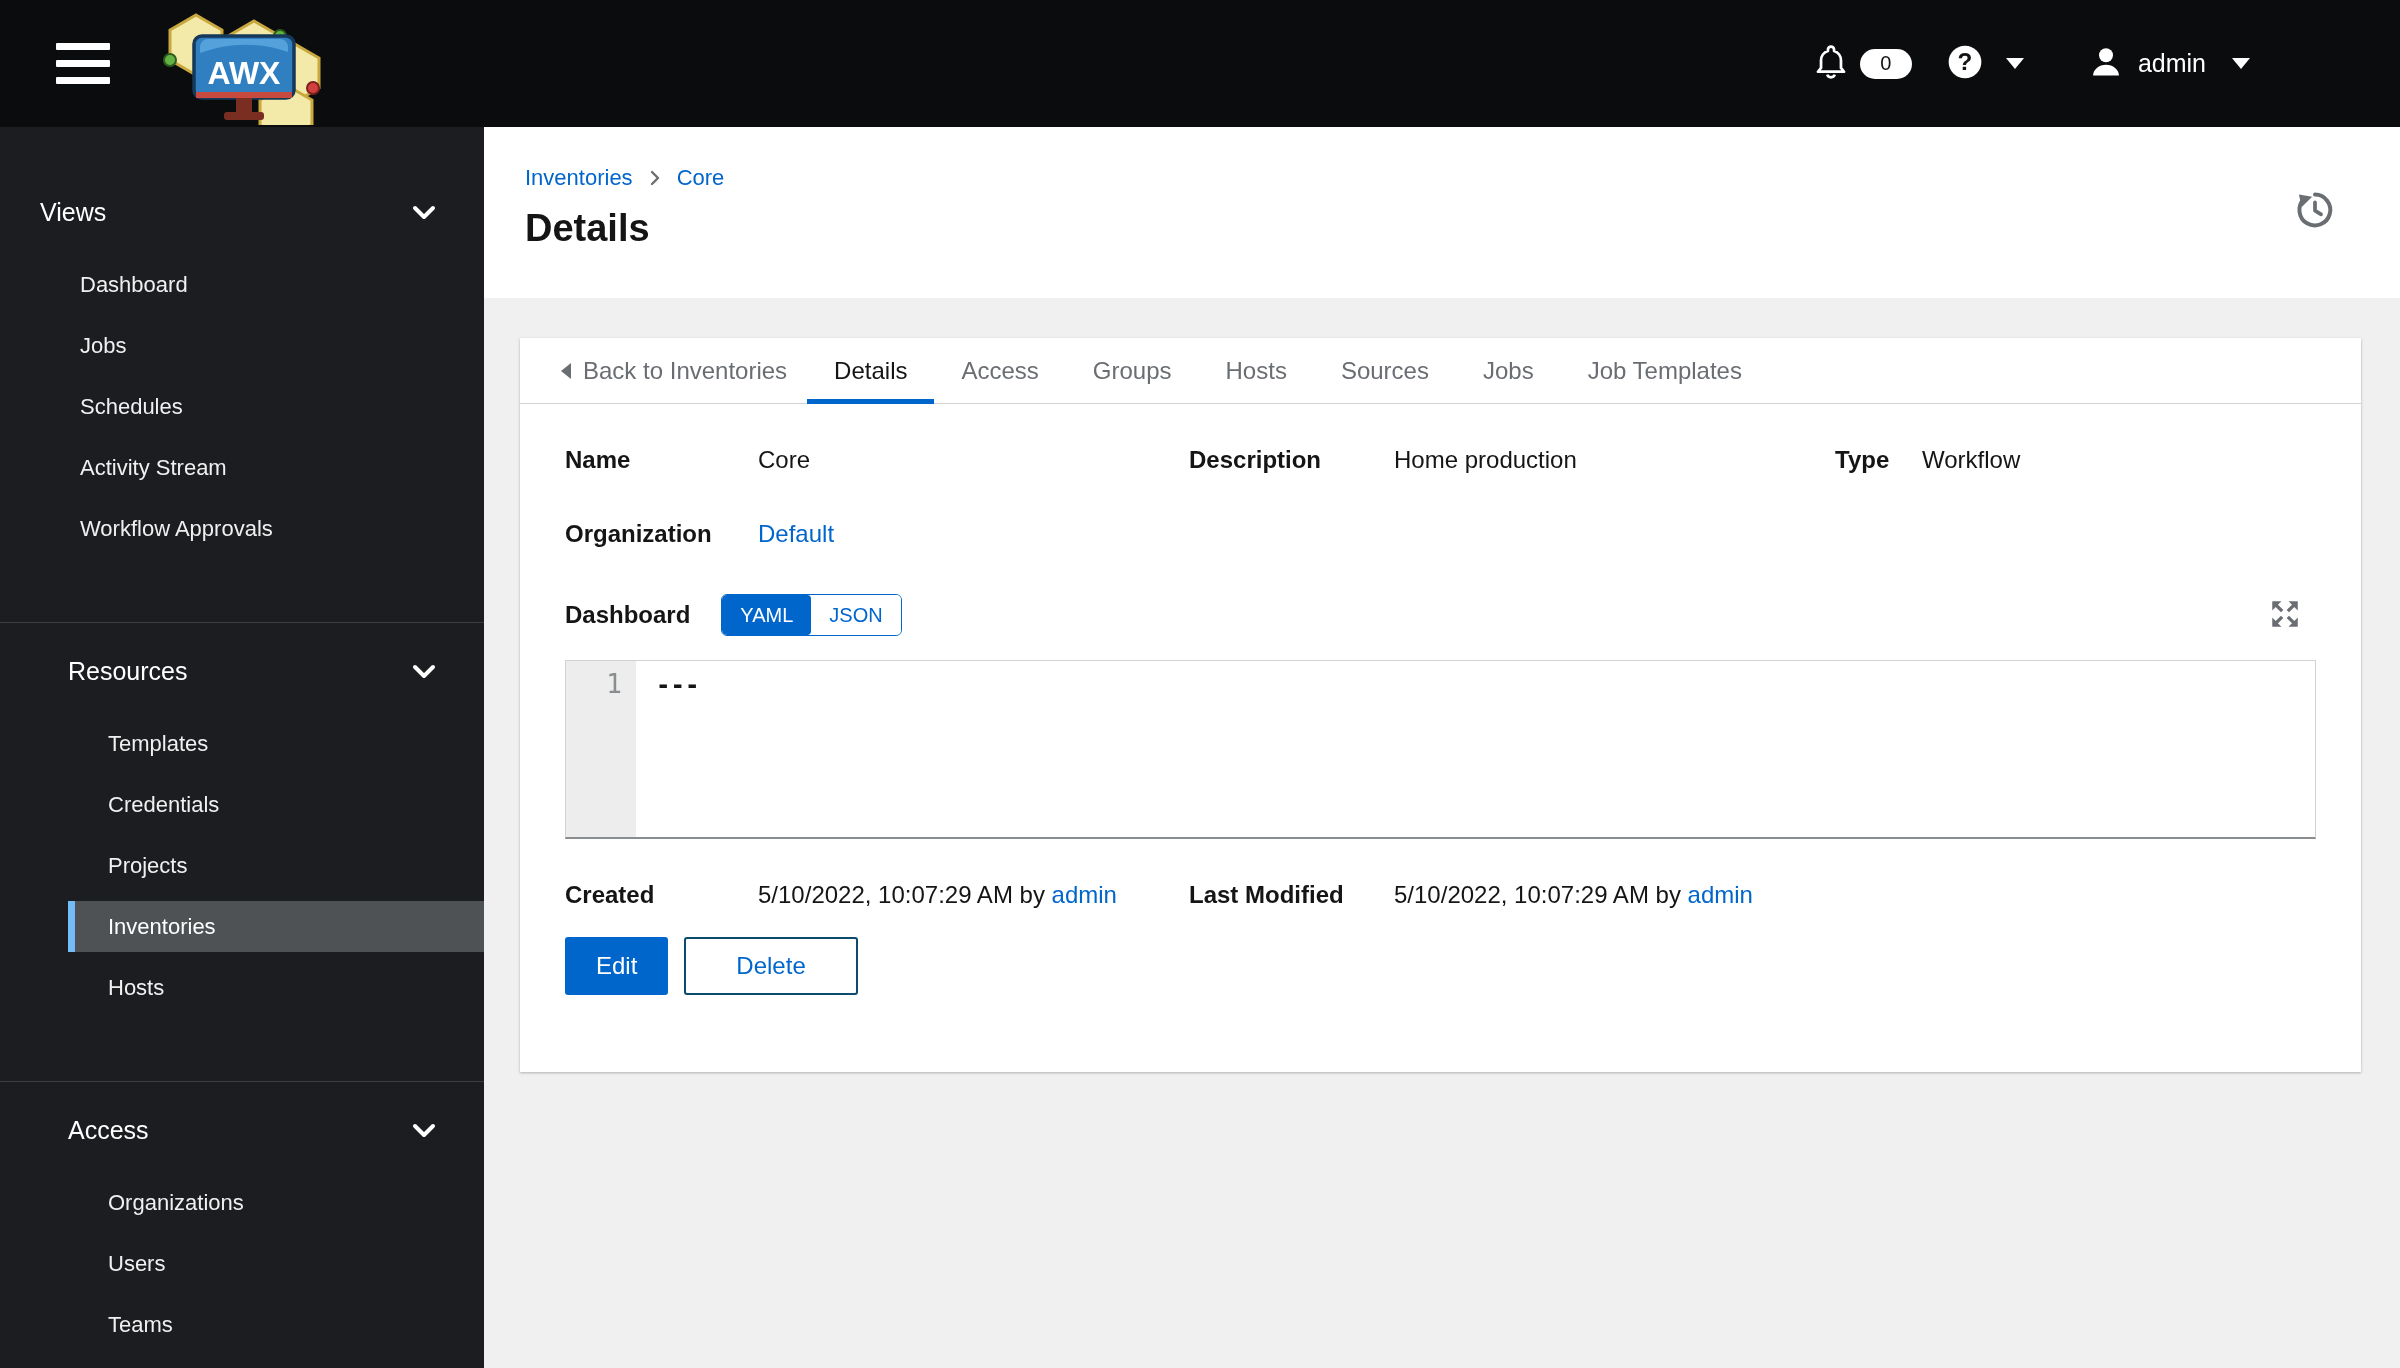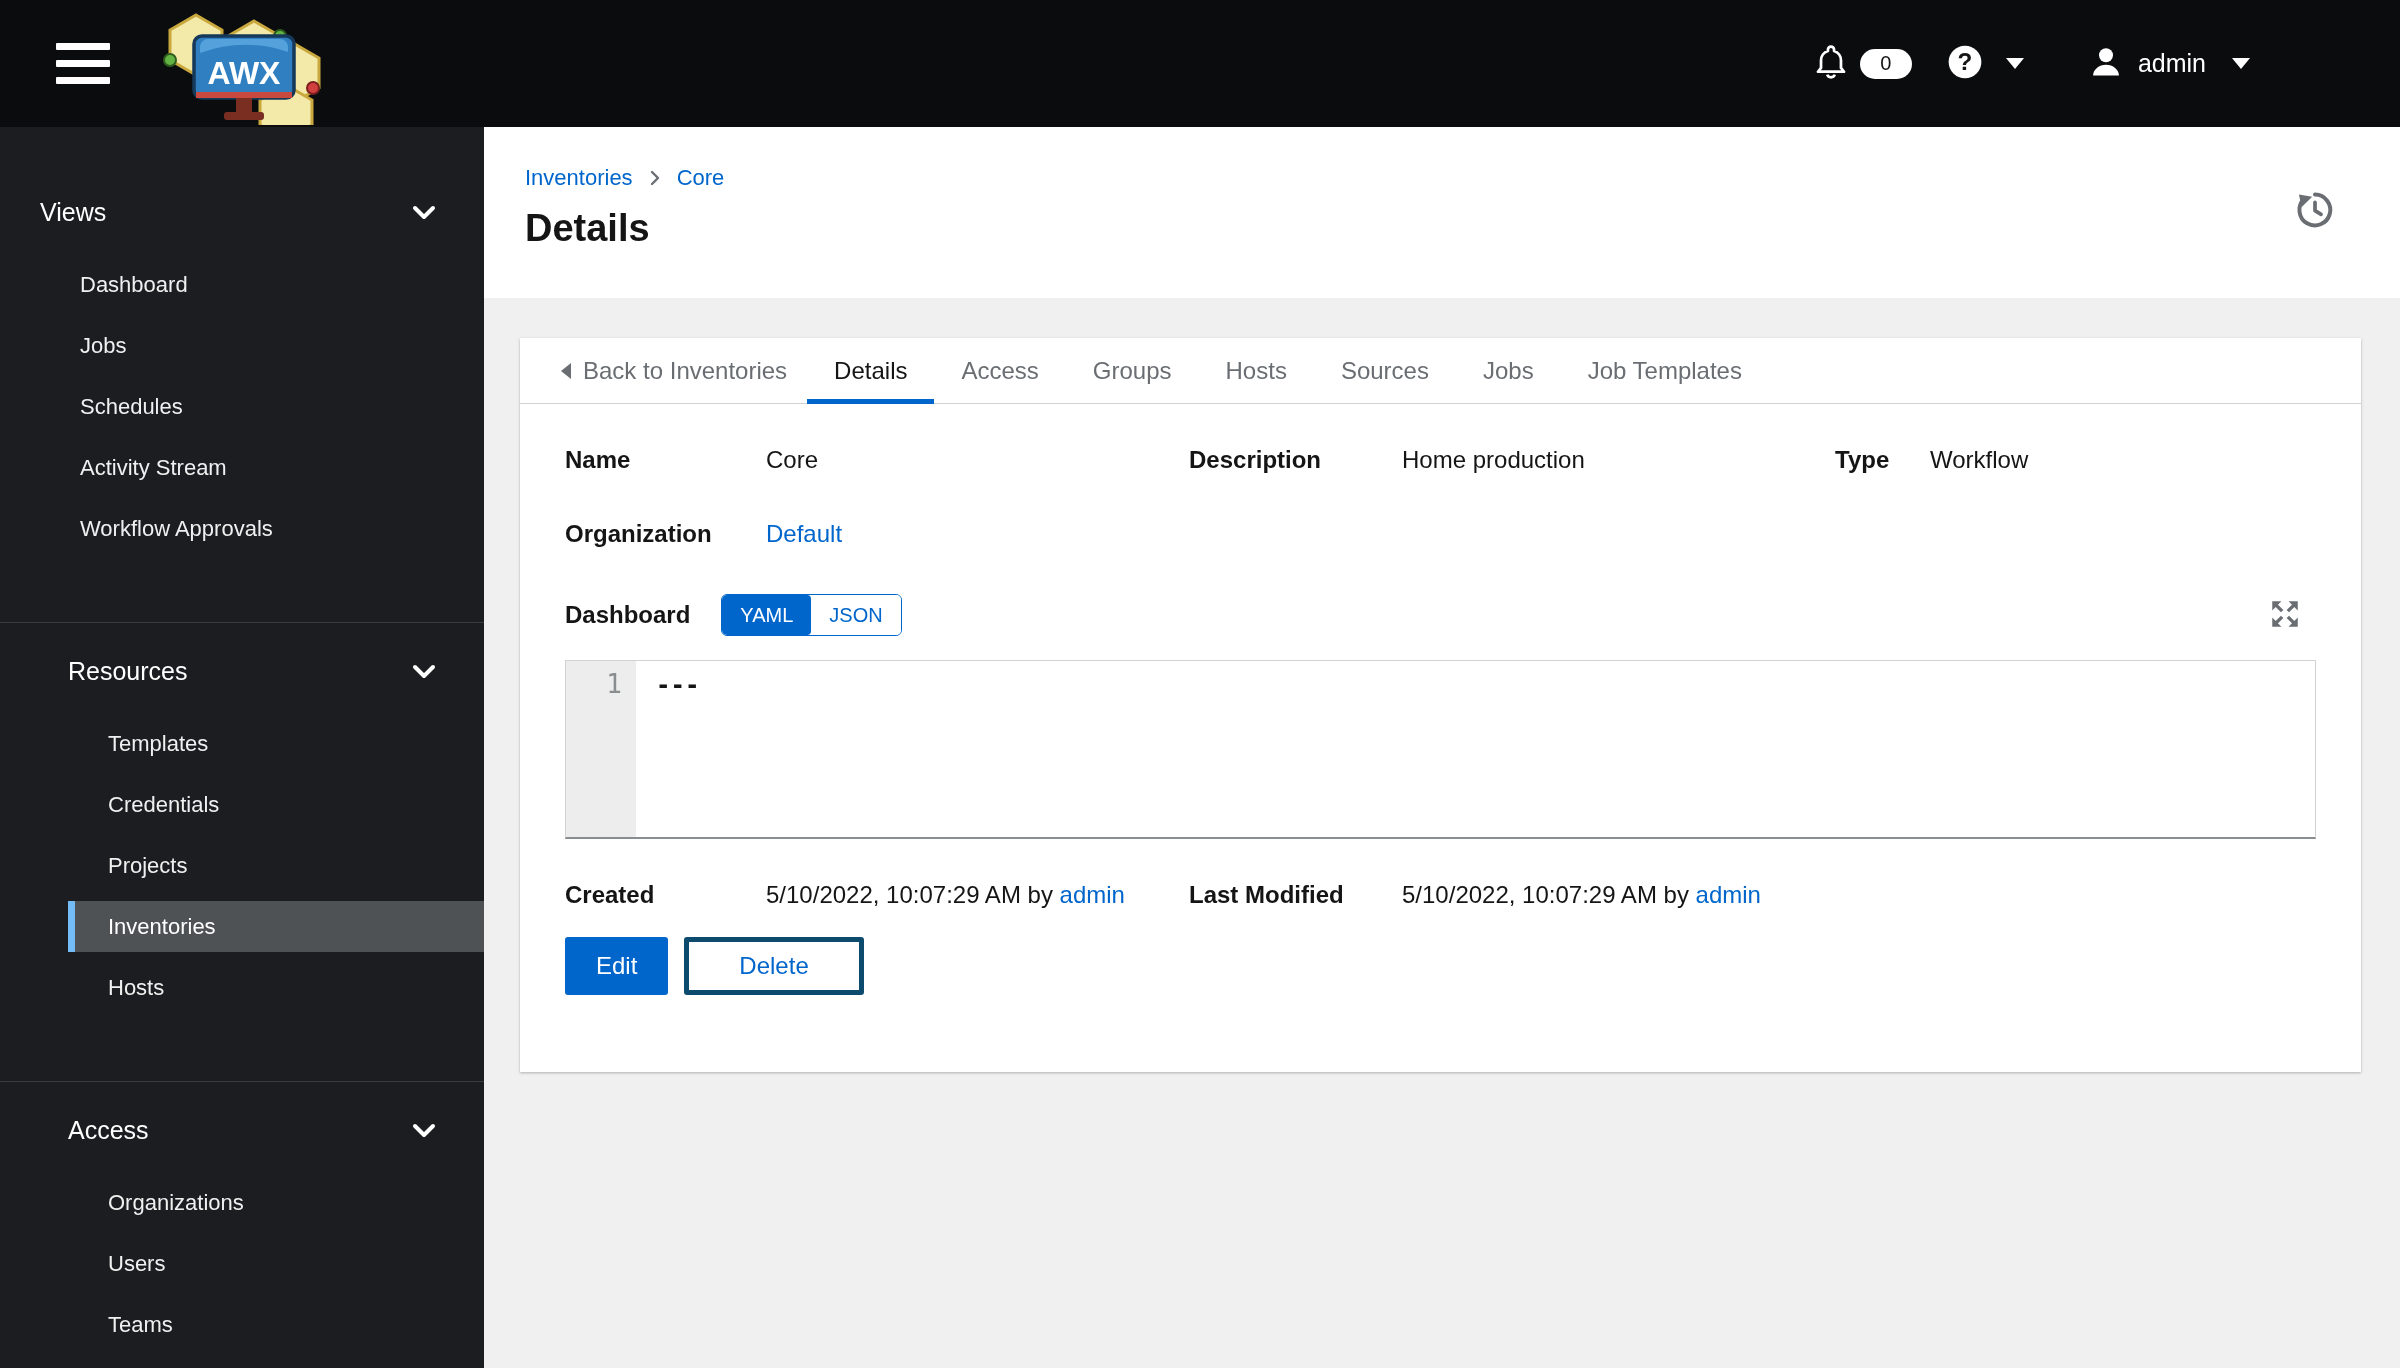--- a/index.html
+++ b/index.html
@@ -72,21 +72,21 @@
   .tabbar { height: 66px; flex: 0 0 66px; display: flex; align-items: stretch; border-bottom: 1px solid #d2d2d2; padding-left: 21px; }
   .tab { display: flex; align-items: center; padding: 0 27px; font-size: 24px; color: #6a6e73; position: relative; cursor: pointer; white-space: nowrap; }
   .tab.back { padding: 0 20px; gap: 12px; }
   .tab.active { color: #151515; }
   .tab.active::after { content: ""; position: absolute; left: 0; right: 0; bottom: -1px; height: 5px; background: #0066cc; }
   .caret-left { width: 0; height: 0; border-top: 8px solid transparent; border-bottom: 8px solid transparent; border-right: 10px solid #6a6e73; }
 
   
   .card-body { padding: 42px 45px 0 45px; flex: 1; }
   .dl-grid { display: grid; grid-template-columns: 624px 646px 1fr; row-gap: 46px; }
-  .field { display: flex; align-items: center; gap: 8px; }
+  .field { display: flex; align-items: center; }
   .dt { font-weight: 700; font-size: 24px; color: #151515; flex: 0 0 auto; }
   .dd { font-size: 24px; color: #151515; }
   .col1 .dt { min-width: 193px; }
   .col2 .dt { min-width: 205px; }
   .col3 .dt { min-width: 87px; }
   .dd a, a.link { color: #0066cc; text-decoration: none; cursor: pointer; }
 
   .variables-row { margin-top: 46px; display: flex; align-items: center; }
   .variables-row .dt { margin-right: 31px; }
   .toggle-group { display: inline-flex; border: 1px solid #0066cc; border-radius: 6px; overflow: hidden; height: 42px; }
@@ -99,21 +99,21 @@
     width: 70px; flex: 0 0 70px; background: #ededed; color: #8a8d90;
     font-family: "DejaVu Sans Mono", monospace; font-size: 26px;
     text-align: right; padding: 8px 14px 0 0;
   }
   .code { flex: 1; padding: 10px 0 0 20px; font-family: "DejaVu Sans Mono", monospace; font-size: 24px; font-weight: 700; color: #151515; }
 
   .timestamps { margin-top: 42px; }
   .actions { margin-top: 28px; display: flex; gap: 16px; }
   .btn { font-family: "Liberation Sans", sans-serif; font-size: 24px; height: 58px; border-radius: 3px; cursor: pointer; }
   .btn-primary { background: #0066cc; color: #fff; border: none; padding: 0 31px; }
-  .btn-secondary { background: #fff; color: #0066cc; border: 5px solid #0c4a6e; padding: 0 50px; }
+  .btn-secondary { background: #fff; color: #0066cc; border: 2px solid #0c4a6e; padding: 0 50px; }
 </style>
 </head>
 <body>
 
 <div class="page">
 
   <header class="topbar">
     <div class="hamburger">
         <span></span>
         <span></span>

